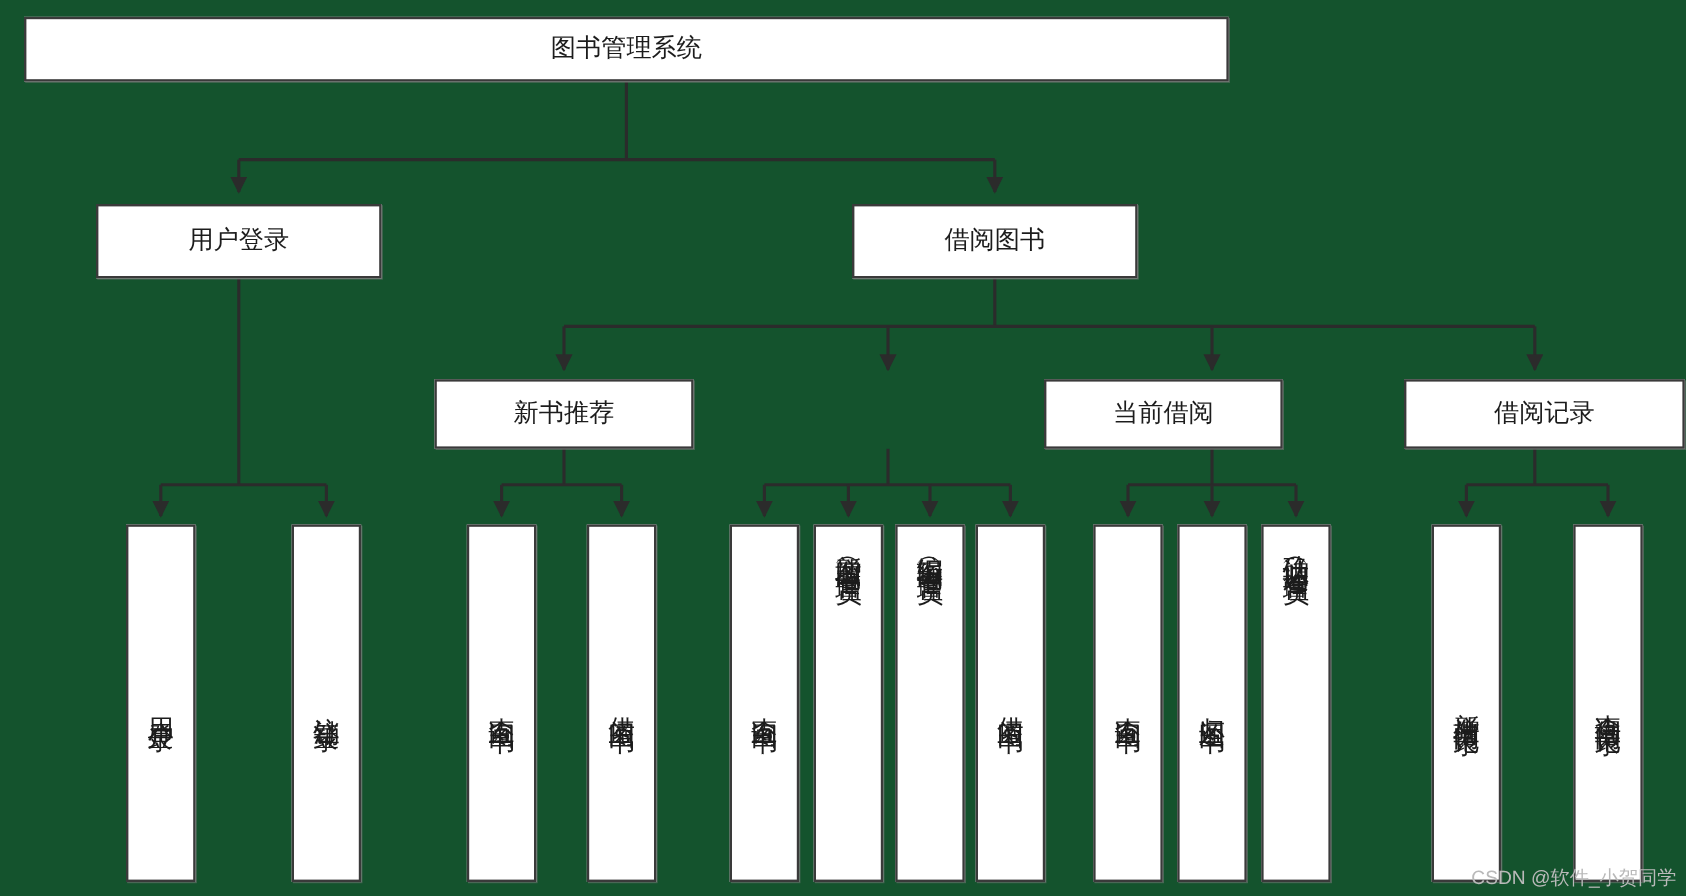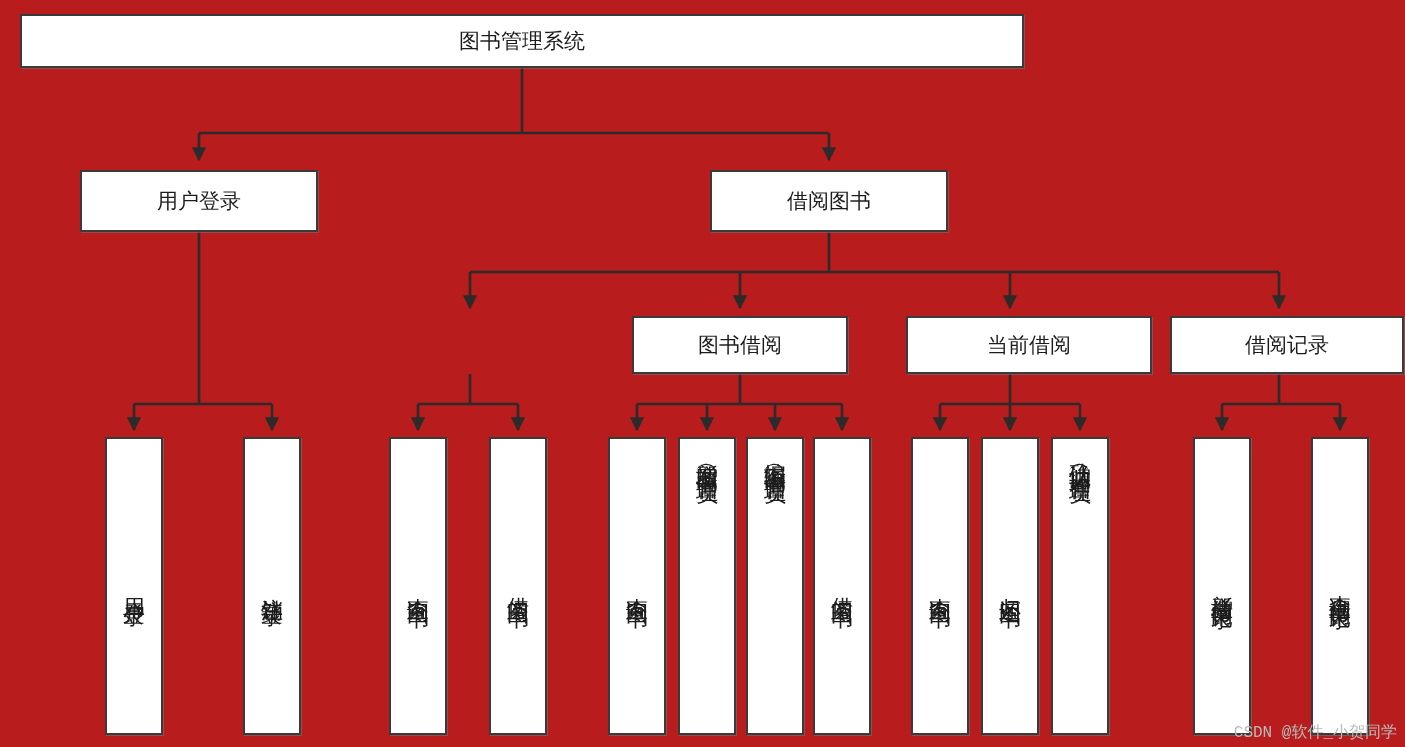--- a/index.html
+++ b/index.html
@@ -1,19 +1,19 @@
 <!DOCTYPE html>
 <html><head>
 <meta charset="utf-8">
 <style>
   html,body{margin:0;padding:0;background:#ffffff;}
   #canvas{
     position:relative;
     width:1405px;height:747px;
-    background:#b91c1c;
+    background:#14532d;
     font-family:"Liberation Sans","DejaVu Sans",sans-serif;
     overflow:hidden;
   }
   .node{
     position:absolute;
     box-sizing:border-box;
     background:#ffffff;
     border:2px solid #3a3a3a;
     display:flex;
     align-items:center;
@@ -42,21 +42,21 @@
   }
   .node.v.mid{align-items:center;padding-top:0;}
   svg.edges{position:absolute;left:0;top:0;width:1405px;height:747px;pointer-events:none;}
   .watermark{
     position:absolute;
     right:8px;
     bottom:4px;
     font-size:16px;
     color:#b9b9b9;
     white-space:nowrap;
-    font-family:Liberation Mono, monospace;
+    font-family:Liberation Sans, sans-serif;
   }
 </style>
 </head>
 <body>
 
 <div id="canvas">
 
   <svg class="edges" viewBox="0 0 1405 747" xmlns="http://www.w3.org/2000/svg">
     <defs>
       <marker id="arrow" viewBox="0 0 10 10" refX="9" refY="5" markerWidth="5.5" markerHeight="5.5" orient="auto-start-reverse">
@@ -111,24 +111,24 @@
     <span class="lbl">图书管理系统</span>
   </div>
 
   <div class="node h" style="left:80px;top:170px;width:238px;height:62px;">
     <span class="lbl">用户登录</span>
   </div>
   <div class="node h" style="left:710px;top:170px;width:238px;height:62px;">
     <span class="lbl">借阅图书</span>
   </div>
 
-  <div class="node h" style="left:632px;top:316px;width:216px;height:58px;">
-    <span class="lbl">图书借阅</span>
+  <div class="node h" style="left:362px;top:316px;width:216px;height:58px;">
+    <span class="lbl">新书推荐</span>
   </div>
-  <div class="node h" style="left:906px;top:316px;width:246px;height:58px;">
+  <div class="node h" style="left:870px;top:316px;width:199px;height:58px;">
     <span class="lbl">当前借阅</span>
   </div>
   <div class="node h" style="left:1170px;top:316px;width:234px;height:58px;">
     <span class="lbl">借阅记录</span>
   </div>
 
   <div class="node v mid" style="left:105px;top:437px;width:58px;height:298px;">
     <span class="lbl">用户登录</span>
   </div>
   <div class="node v mid" style="left:243px;top:437px;width:58px;height:298px;">

